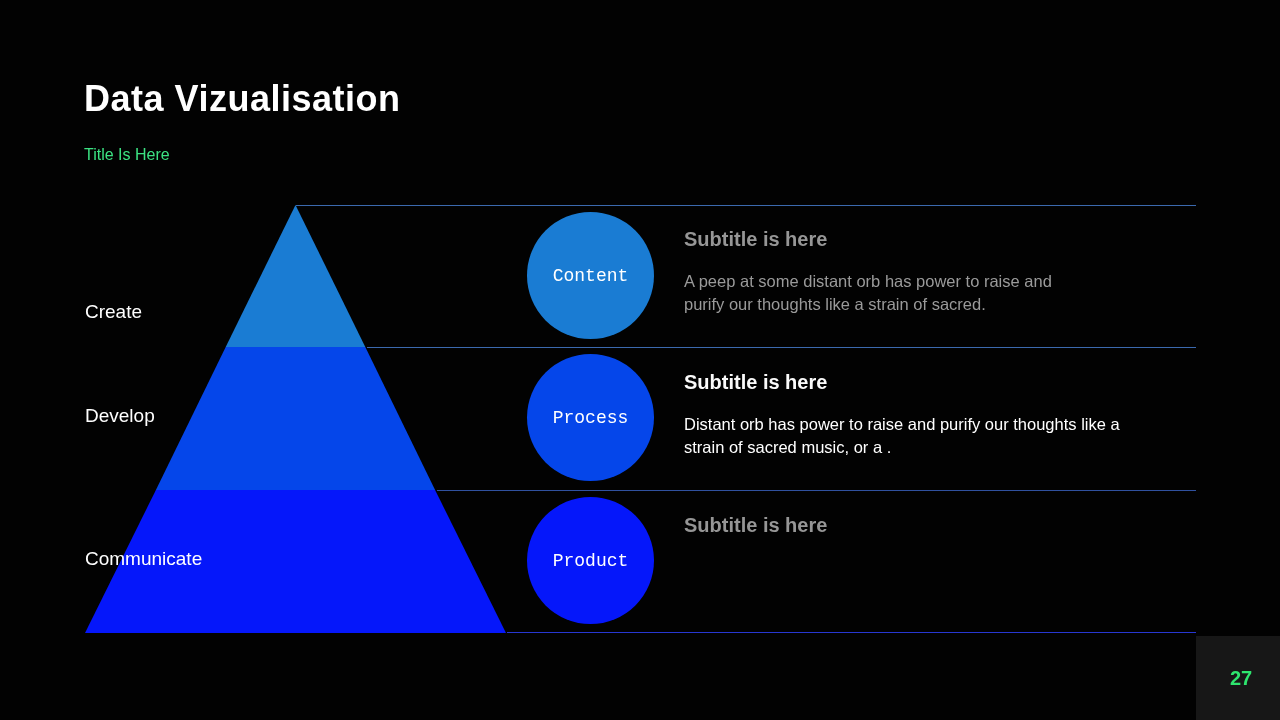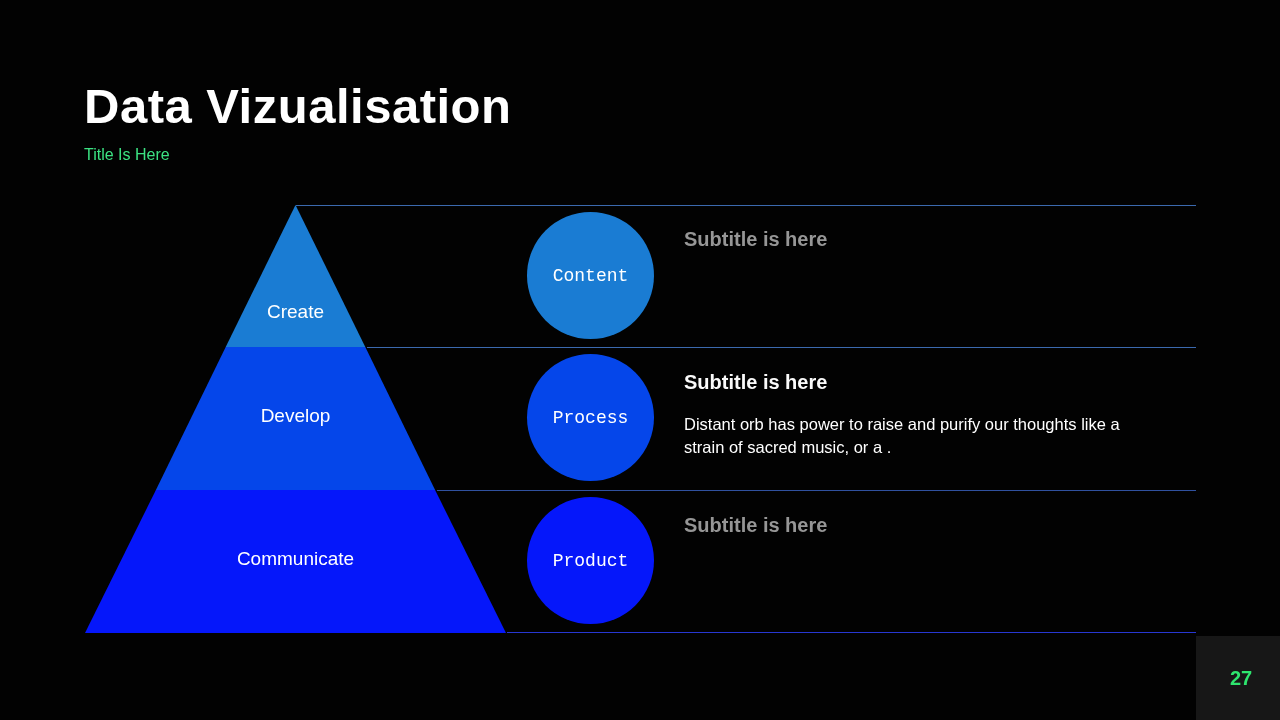--- a/index.html
+++ b/index.html
@@ -8,38 +8,38 @@
     position: relative;
     width: 1280px; height: 720px;
     background: #020202;
     overflow: hidden;
     font-family: "Liberation Sans", sans-serif;
   }
 
   
   .slide-title {
     position: absolute; left: 84px; top: 78px;
-    font-size: 49px; font-weight: 800; color: #ffffff;
+    font-size: 36px; font-weight: 800; color: #ffffff;
     letter-spacing: 0.5px;
     text-align: right;
   }
   .slide-subtitle {
     position: absolute; left: 84px; top: 146px;
     font-size: 16px; font-weight: 400; color: #3CE383;
   }
 
   
   .pyramid {
     position: absolute; left: 85px; top: 205px;
     width: 421px; height: 428px;
   }
   .pyramid svg { display: block; width: 421px; height: 428px; }
   .pyr-label {
     position: absolute; left: 0; width: 100%;
-    text-align: center; color: #ffffff; font-size: 19px; font-weight: 400;
+    color: #ffffff; font-size: 19px; font-weight: 400;
   }
   .pyr-label.create { top: 96px; }
   .pyr-label.develop { top: 200px; }
   .pyr-label.communicate { top: 343px; }
 
   
   .divider { position: absolute; height: 1px; background: #3B69AE; }
   .divider.d1 { top: 205px; left: 296px; width: 900px; }
   .divider.d2 { top: 347px; left: 367px; width: 829px; }
   .divider.d3 { top: 490px; left: 437px; width: 759px; background: #30519F; }
@@ -106,20 +106,22 @@
 </div>
 <div class="circle c2">
   <span>Process</span>
 </div>
 <div class="circle c3">
   <span>Product</span>
 </div>
 
 <div class="row-block r1 row-muted">
   <div class="row-heading">Subtitle is here</div>
+  <div class="row-body">A peep at some distant orb has power to raise and
+purify our thoughts like a strain of sacred.</div>
 </div>
 <div class="row-block r2 row-bright">
   <div class="row-heading">Subtitle is here</div>
   <div class="row-body">Distant  orb has power to raise and purify our thoughts like a
 strain of sacred music, or a .</div>
 </div>
 <div class="row-block r3 row-muted">
   <div class="row-heading">Subtitle is here</div>
 </div>
 

